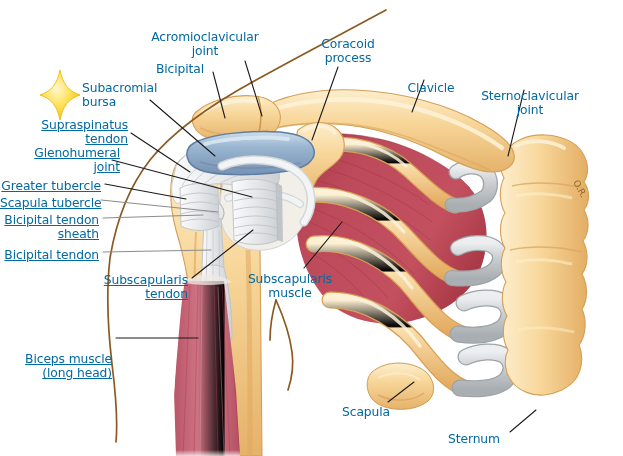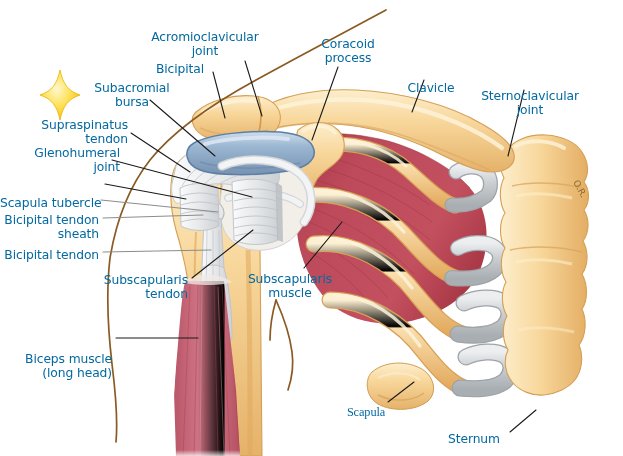--- a/index.html
+++ b/index.html
@@ -16,23 +16,23 @@
   }
   #art{position:absolute;left:0;top:0;width:623px;height:456px;}
   .lbl{
     position:absolute;
     font-size:12.3px;
     line-height:14.2px;
     color:#0369a1;
     white-space:pre;
     letter-spacing:-0.1px;
   }
-  .lbl.r{text-align:right;}
+  .lbl.r{text-align:right;text-decoration:underline;}
   .lbl.c{text-align:center;}
-  .lbl.l{text-align:center;}
+  .lbl.l{text-align:left;}
 </style>
 </head>
 <body>
 
 <div id="stage">
 
   <svg id="art" viewBox="0 0 623 456" xmlns="http://www.w3.org/2000/svg">
     <defs>
       <linearGradient id="gBone" x1="0" y1="0" x2="0" y2="1">
         <stop offset="0%" stop-color="#fdeecd"></stop>
@@ -367,20 +367,21 @@
 
   <div class="lbl l" style="left:82px;top:81px;width:100px;">Subacromial
 bursa</div>
 
   <div class="lbl r" style="left:8px;top:118px;width:120px;">Supraspinatus
 tendon</div>
 
   <div class="lbl r" style="left:0px;top:146px;width:108px;padding-left:12px;">Glenohumeral
 joint</div>
 
+  <div class="lbl r" style="left:0px;top:179px;width:101px;">Greater tubercle</div>
 
   <div class="lbl r" style="left:0px;top:196px;width:97px;">Scapula tubercle</div>
 
   <div class="lbl r" style="left:0px;top:213px;width:99px;">Bicipital tendon
 sheath</div>
 
   <div class="lbl r" style="left:0px;top:248px;width:99px;">Bicipital tendon</div>
 
   <div class="lbl r" style="left:78px;top:273px;width:110px;">Subscapularis
 tendon</div>
@@ -392,17 +393,17 @@
 process</div>
 
   <div class="lbl c" style="left:398px;top:81px;width:66px;">Clavicle</div>
 
   <div class="lbl c" style="left:474px;top:65px;width:112px;margin-top:24px;">Sternoclavicular
 joint</div>
 
   <div class="lbl c" style="left:240px;top:272px;width:100px;">Subscapularis
 muscle</div>
 
-  <div class="lbl c" style="left:336px;top:405px;width:60px;font-family:Liberation Serif, serif;">Scapula</div>
+  <div class="lbl c" style="left:336px;top:405px;width:60px;">Scapula</div>
 
   <div class="lbl c" style="left:442px;top:432px;width:64px;">Sternum</div>
 
 </div>
 
 </body></html>

